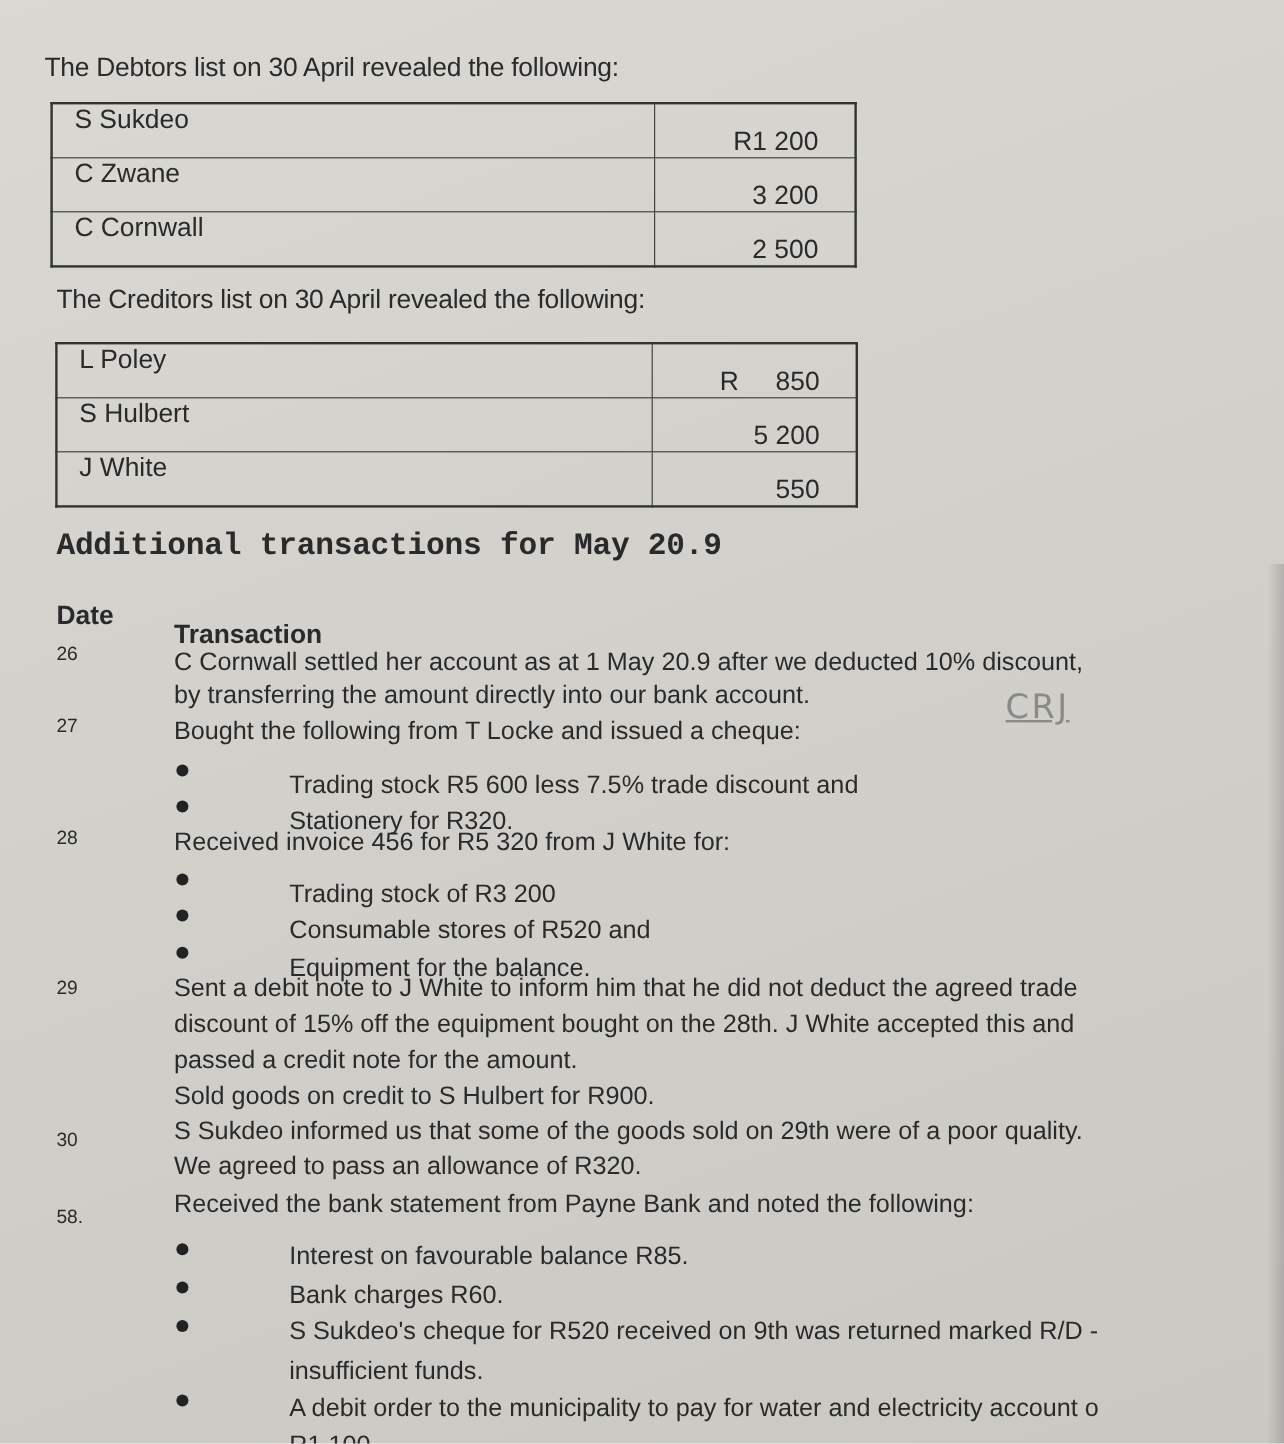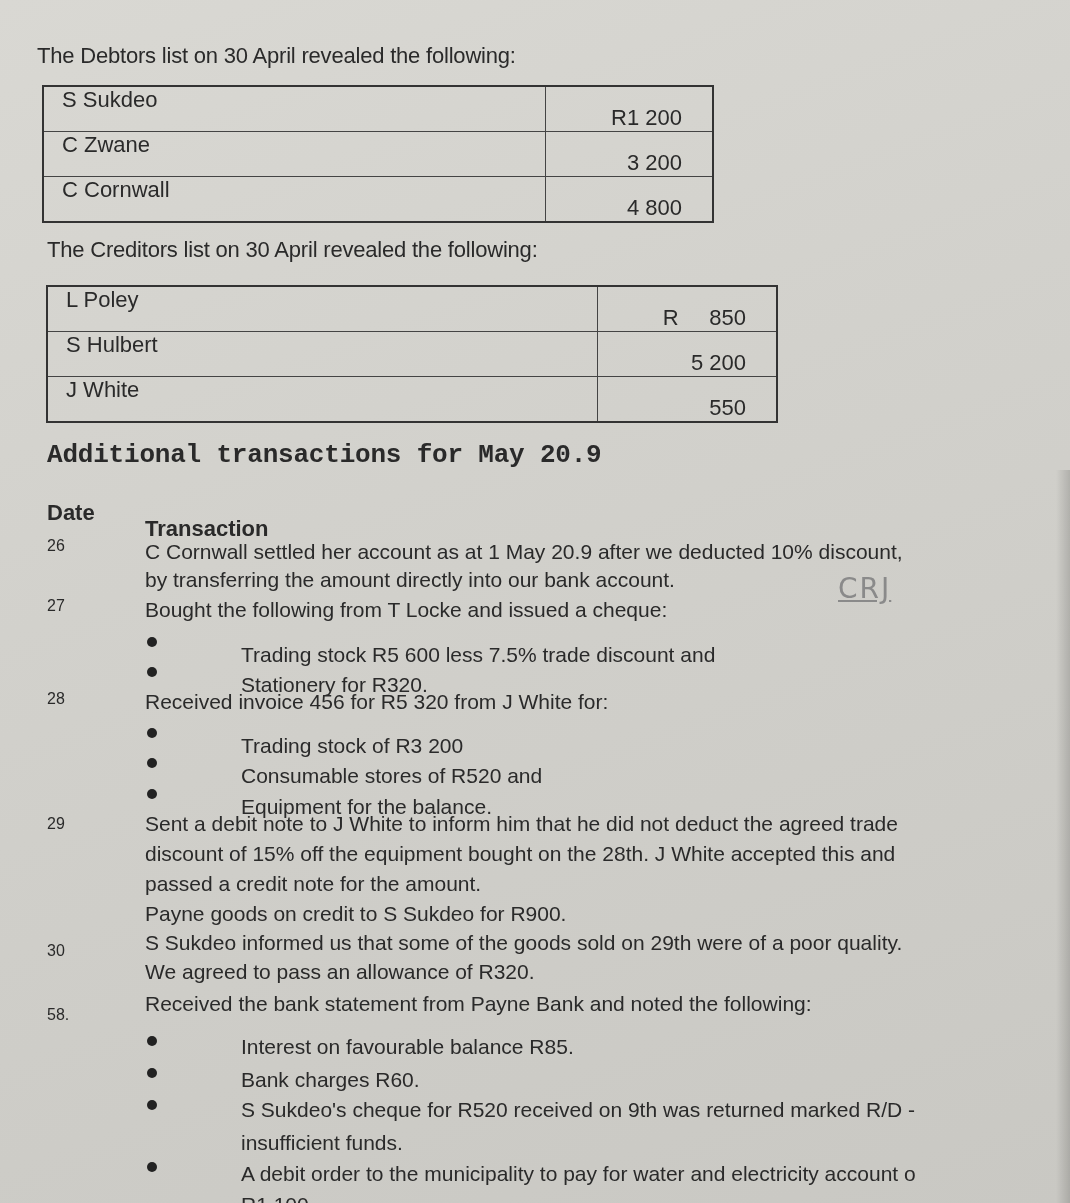--- a/index.html
+++ b/index.html
@@ -14,21 +14,21 @@
   .heading { position:absolute; font-size:22px; letter-spacing:-0.2px; }
   .h-debtors { left:37px; top:43px; }
   .h-creditors { left:47px; top:237px; }
   .h-additional { left:47px; top:440px; font-weight:bold; font-size:26px;font-family:Liberation Mono, monospace; }
   table.list {
     position:absolute; border-collapse:collapse; font-size:22px;
     border:2px solid #333;
   }
   table.list td { border:1px solid #444; padding:0; vertical-align:top; }
   .debtors { left:42px; top:85px; width:672px; }
-  .creditors { left:46px; top:285px; width:732px; }
+  .creditors { left:46px; top:285px; width:669px; }
   table.list td.name { width:520px; height:38px; padding-left:18px; }
   table.list td.amt { width:145px; text-align:right; padding-right:30px; padding-top:18px; height:20px; }
   .col-head { position:absolute; top:500px; font-weight:bold; font-size:22px; }
   .ch-date { left:47px; }
   .ch-trans { left:145px;margin-top:16px; }
   .date { position:absolute; left:47px; font-size:16px; }
   .txt { position:absolute; left:145px; font-size:21px; white-space:nowrap; }
   .bullet { position:absolute; left:147px; width:10px; height:10px; border-radius:50%; background:#222; }
   .btxt { position:absolute; left:241px; font-size:21px; white-space:nowrap;margin-top:13px; }
   .note {
@@ -48,21 +48,21 @@
         <tr>
       <td class="name">S Sukdeo</td>
       <td class="amt">R1 200</td>
     </tr>
     <tr>
       <td class="name">C Zwane</td>
       <td class="amt">3 200</td>
     </tr>
     <tr>
       <td class="name">C Cornwall</td>
-      <td class="amt">4 800</td>
+      <td class="amt">2 500</td>
     </tr>
   </tbody>
     </table>
 
   <div class="heading h-creditors">The Creditors list on 30 April revealed the following:</div>
   <table class="list creditors">
     <tbody>
         <tr>
       <td class="name">L Poley</td>
       <td class="amt" style="white-space:pre">R     850</td>
@@ -101,21 +101,21 @@
   <div class="btxt" style="top:721px">Trading stock of R3 200</div>
   <div class="bullet" style="top:758px"></div>
   <div class="btxt" style="top:751px">Consumable stores of R520 and</div>
   <div class="bullet" style="top:789px"></div>
   <div class="btxt" style="top:782px">Equipment for the balance.</div>
 
   <div class="date" style="top:815px">29</div>
   <div class="txt" style="top:812px">Sent a debit note to J White to inform him that he did not deduct the agreed trade</div>
   <div class="txt" style="top:842px">discount of 15% off the equipment bought on the 28th.  J White accepted this and</div>
   <div class="txt" style="top:872px">passed a credit note for the amount.</div>
-  <div class="txt" style="top:902px">Payne goods on credit to S Sukdeo for R900.</div>
+  <div class="txt" style="top:902px">Sold goods on credit to S Hulbert for R900.</div>
 
   <div class="date" style="top:942px">30</div>
   <div class="txt" style="top:931px">S Sukdeo informed us that some of the goods sold on 29th were of a poor quality.</div>
   <div class="txt" style="top:960px">We agreed to pass an allowance of R320.</div>
 
   <div class="date" style="top:1006px">58.</div>
   <div class="txt" style="top:992px">Received the bank statement from Payne Bank and noted the following:</div>
   <div class="bullet" style="top:1036px"></div>
   <div class="btxt" style="top:1022px">Interest on favourable balance R85.</div>
   <div class="bullet" style="top:1068px"></div>

